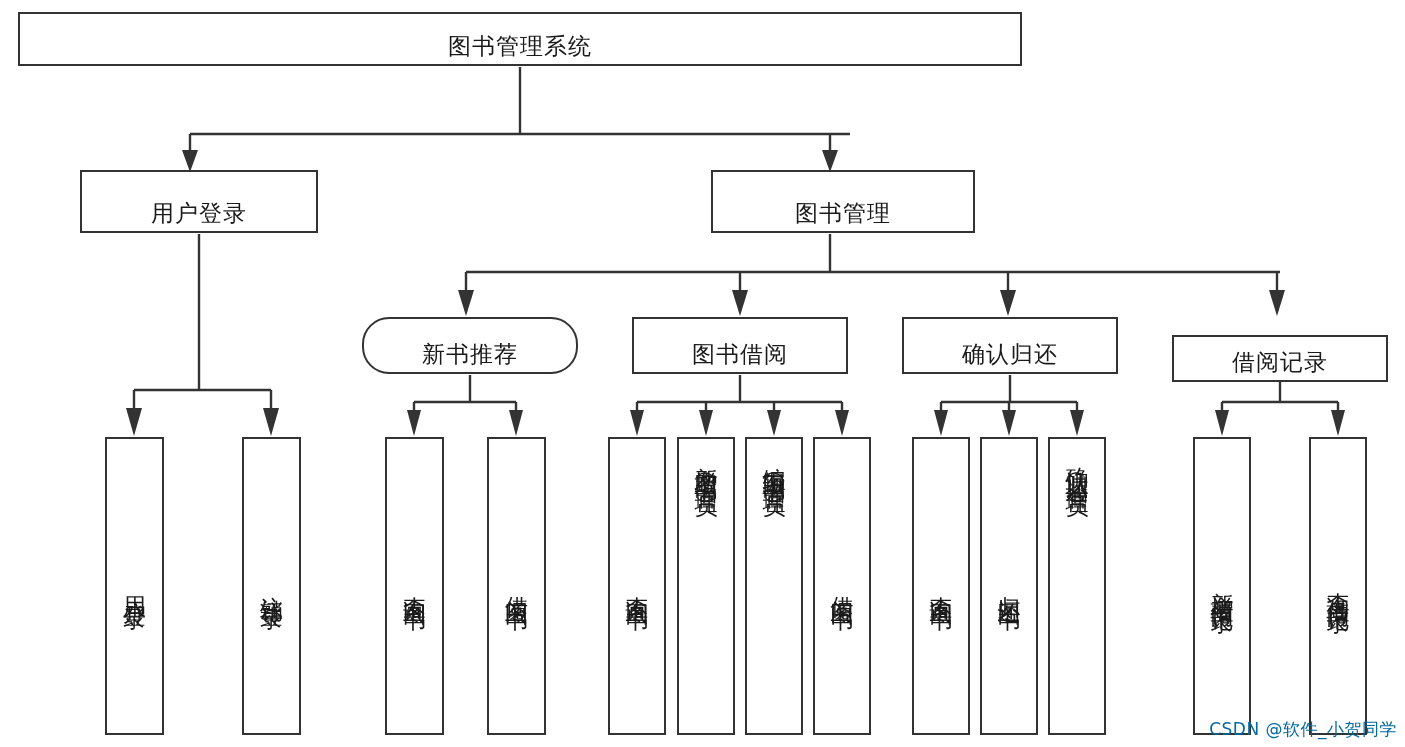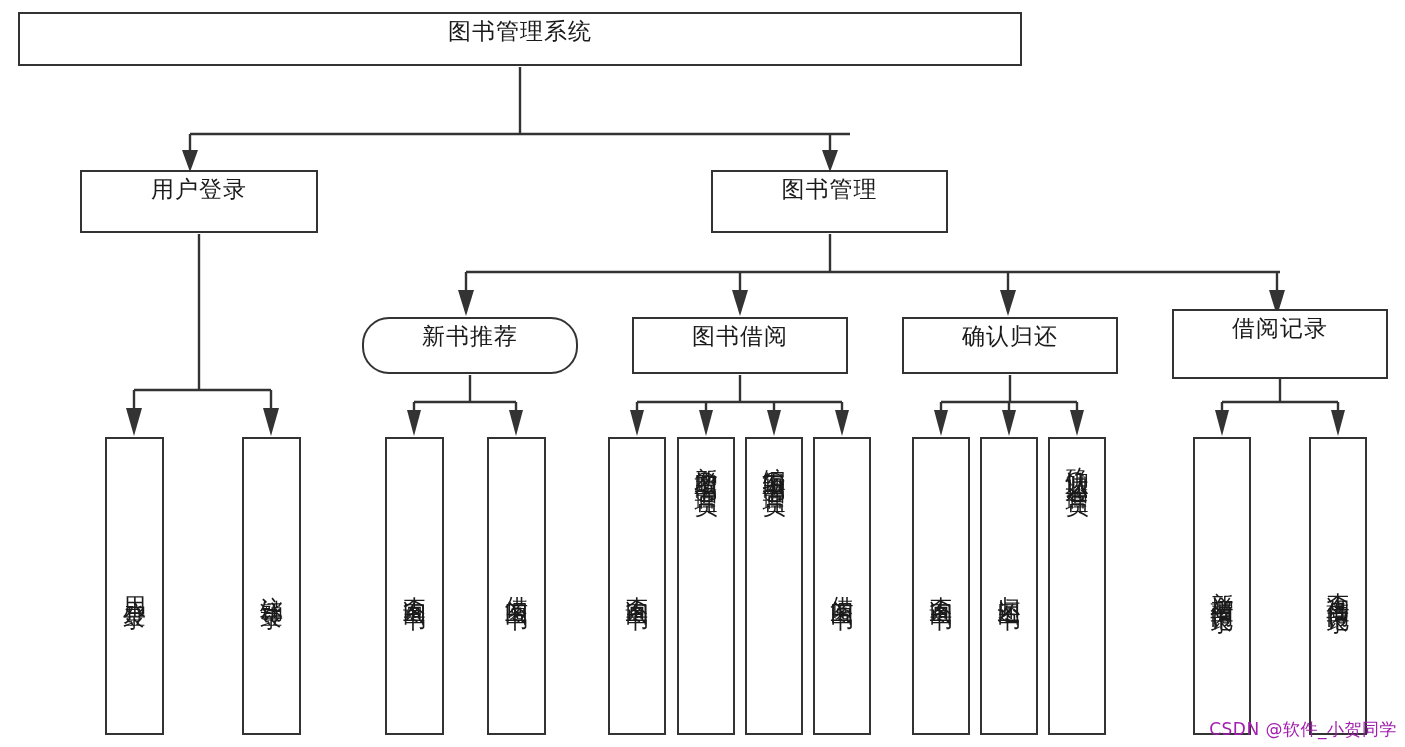--- a/index.html
+++ b/index.html
@@ -18,21 +18,21 @@
     position: relative;
     width: 1405px;
     height: 747px;
   }
   .node {
     position: absolute;
     box-sizing: border-box;
     border: 2px solid #333333;
     background: #ffffff;
     display: flex;
-    align-items: flex-start;
+    align-items: flex-end;
     justify-content: center;
     color: #1a1a1a;
   }
   .node.horizontal {
     font-size: 23px;
     letter-spacing: 1px;
     padding: 2px 6px;
     text-align: center;
   }
   .node.vertical {
@@ -65,21 +65,21 @@
   }
   .arrow-head {
     fill: #333333;
     stroke: none;
   }
   #watermark {
     position: absolute;
     right: 8px;
     bottom: 6px;
     font-size: 17px;
-    color: #a21caf;
+    color: #0369a1;
     letter-spacing: 0.5px;
     white-space: nowrap;
     pointer-events: none;
   }
 </style>
 </head>
 <body>
 
 <div id="diagram-root">
 
@@ -149,34 +149,34 @@
     <polygon class="arrow-head" points="1338,436 1331,410 1345,410"></polygon>
   </svg>
 
   <div class="node horizontal" style="left:18px; top:12px; width:1004px; height:54px;">
     <span>图书管理系统</span>
   </div>
 
   <div class="node horizontal" style="left:80px; top:170px; width:238px; height:63px;">
     <span>用户登录</span>
   </div>
-  <div class="node horizontal" style="left:711px; top:170px; width:237px; height:63px;">
+  <div class="node horizontal" style="left:711px; top:170px; width:264px; height:63px;">
     <span>图书管理</span>
   </div>
 
   <div class="node horizontal" style="left:362px; top:317px; width:216px; height:57px;border-radius:27px;">
     <span>新书推荐</span>
   </div>
   <div class="node horizontal" style="left:632px; top:317px; width:216px; height:57px;">
     <span>图书借阅</span>
   </div>
   <div class="node horizontal" style="left:902px; top:317px; width:216px; height:57px;">
     <span>确认归还</span>
   </div>
-  <div class="node horizontal" style="left:1172px; top:309px; width:216px; height:70px;">
+  <div class="node horizontal" style="left:1172px; top:335px; width:216px; height:47px;">
     <span>借阅记录</span>
   </div>
 
   <div class="node vertical center-text" style="left:105px; top:437px; width:59px; height:298px;">
     <span>用户登录</span>
   </div>
   <div class="node vertical center-text" style="left:242px; top:437px; width:59px; height:298px;">
     <span>注销登录</span>
   </div>
 

